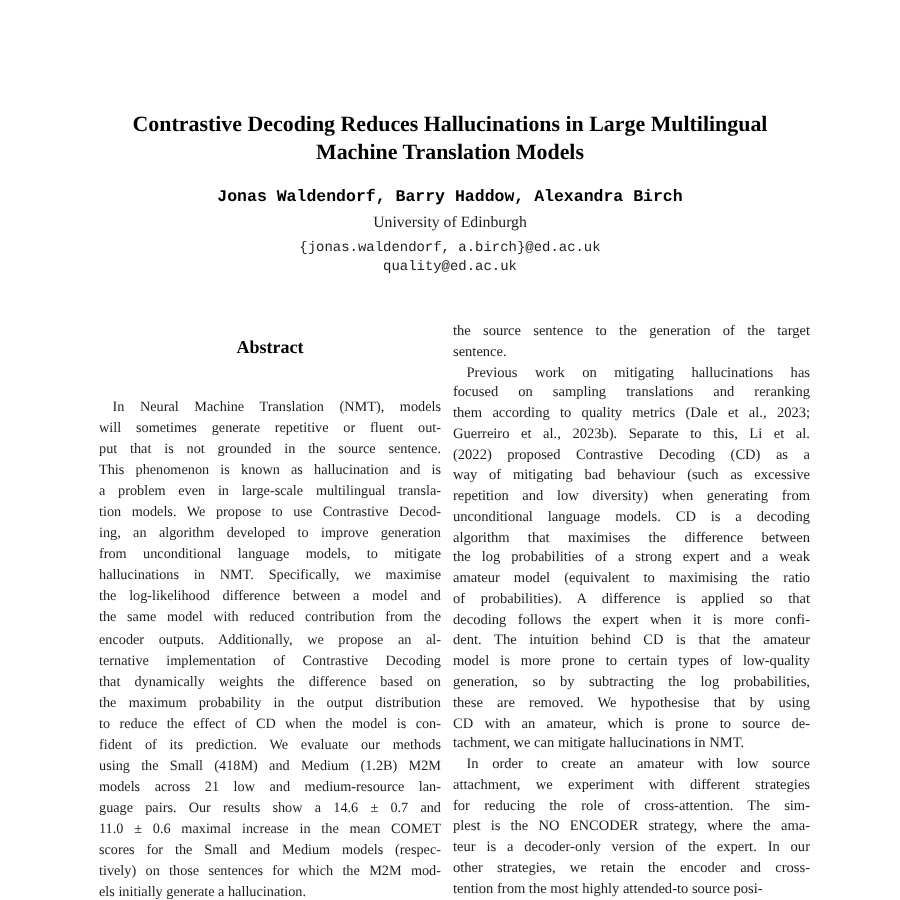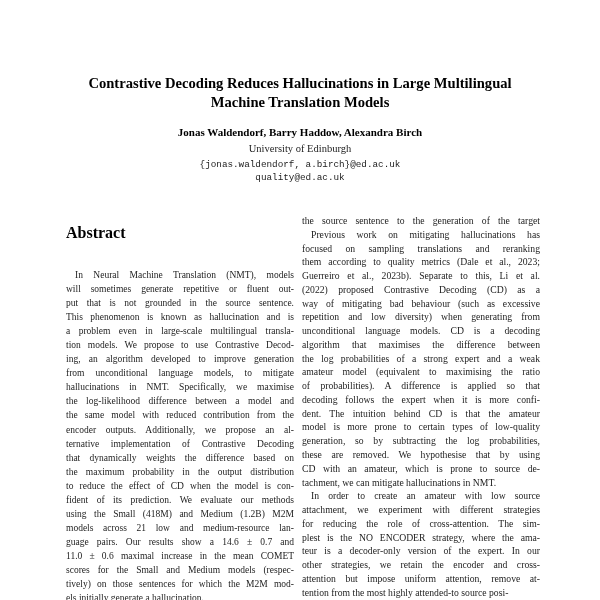--- a/index.html
+++ b/index.html
@@ -34,20 +34,21 @@
     font-weight: bold;
     line-height: 19px;
     color: #000000;
   }
   .paper-title .tline { display: block; }
   .authors {
     margin-top: 14px;
     font-size: 11px;
     font-weight: bold;
     color: #000000;
+    font-family: Liberation Mono, monospace;
   }
   .affiliation {
     margin-top: 5px;
     font-size: 10.5px;
   }
   .email {
     font-family: "Liberation Mono", monospace;
     font-size: 9.3px;
     line-height: 13px;
   }
@@ -55,22 +56,23 @@
   .col {
     position: absolute;
   }
   .col-left {
     left: 66px;
     top: 214px;
     width: 228px;
   }
   .abstract-heading {
     margin: 0 0 26px 0;
-    font-size: 16px;
+    font-size: 12px;
     font-weight: bold;
+    text-align: center;
     color: #000000;
   }
   .col-left .line {
     font-size: 9.5px;
     line-height: 14.05px;
     height: 14.05px;
   }
   .col-right {
     left: 302px;
     top: 204px;
@@ -133,20 +135,21 @@
         <div class="line j">11.0 ± 0.6 maximal increase in the mean COMET</div>
         <div class="line j">scores for the Small and Medium models (respec-</div>
         <div class="line j">tively) on those sentences for which the M2M mod-</div>
         <div class="line">els initially generate a hallucination.</div>
       </div>
   </section>
 
   <section class="col col-right">
     <div id="right-body">
         <div class="line j">the source sentence to the generation of the target</div>
+        <div class="line">sentence.</div>
         <div class="line j ind">Previous work on mitigating hallucinations has</div>
         <div class="line j">focused on sampling translations and reranking</div>
         <div class="line j">them according to quality metrics (Dale et al., 2023;</div>
         <div class="line j">Guerreiro et al., 2023b). Separate to this, Li et al.</div>
         <div class="line j">(2022) proposed Contrastive Decoding (CD) as a</div>
         <div class="line j">way of mitigating bad behaviour (such as excessive</div>
         <div class="line j">repetition and low diversity) when generating from</div>
         <div class="line j">unconditional language models. CD is a decoding</div>
         <div class="line j">algorithm that maximises the difference between</div>
         <div class="line j">the log probabilities of a strong expert and a weak</div>
@@ -158,18 +161,17 @@
         <div class="line j">generation, so by subtracting the log probabilities,</div>
         <div class="line j">these are removed. We hypothesise that by using</div>
         <div class="line j">CD with an amateur, which is prone to source de-</div>
         <div class="line">tachment, we can mitigate hallucinations in NMT.</div>
         <div class="line j ind">In order to create an amateur with low source</div>
         <div class="line j">attachment, we experiment with different strategies</div>
         <div class="line j">for reducing the role of cross-attention. The sim-</div>
         <div class="line j">plest is the NO ENCODER strategy, where the ama-</div>
         <div class="line j">teur is a decoder-only version of the expert. In our</div>
         <div class="line j">other strategies, we retain the encoder and cross-</div>
-        <div class="line j">attention but impose uniform attention, remove at-</div>
         <div class="line">tention from the most highly attended-to source posi-</div>
       </div>
   </section>
 
 </div>
 
 </body></html>

